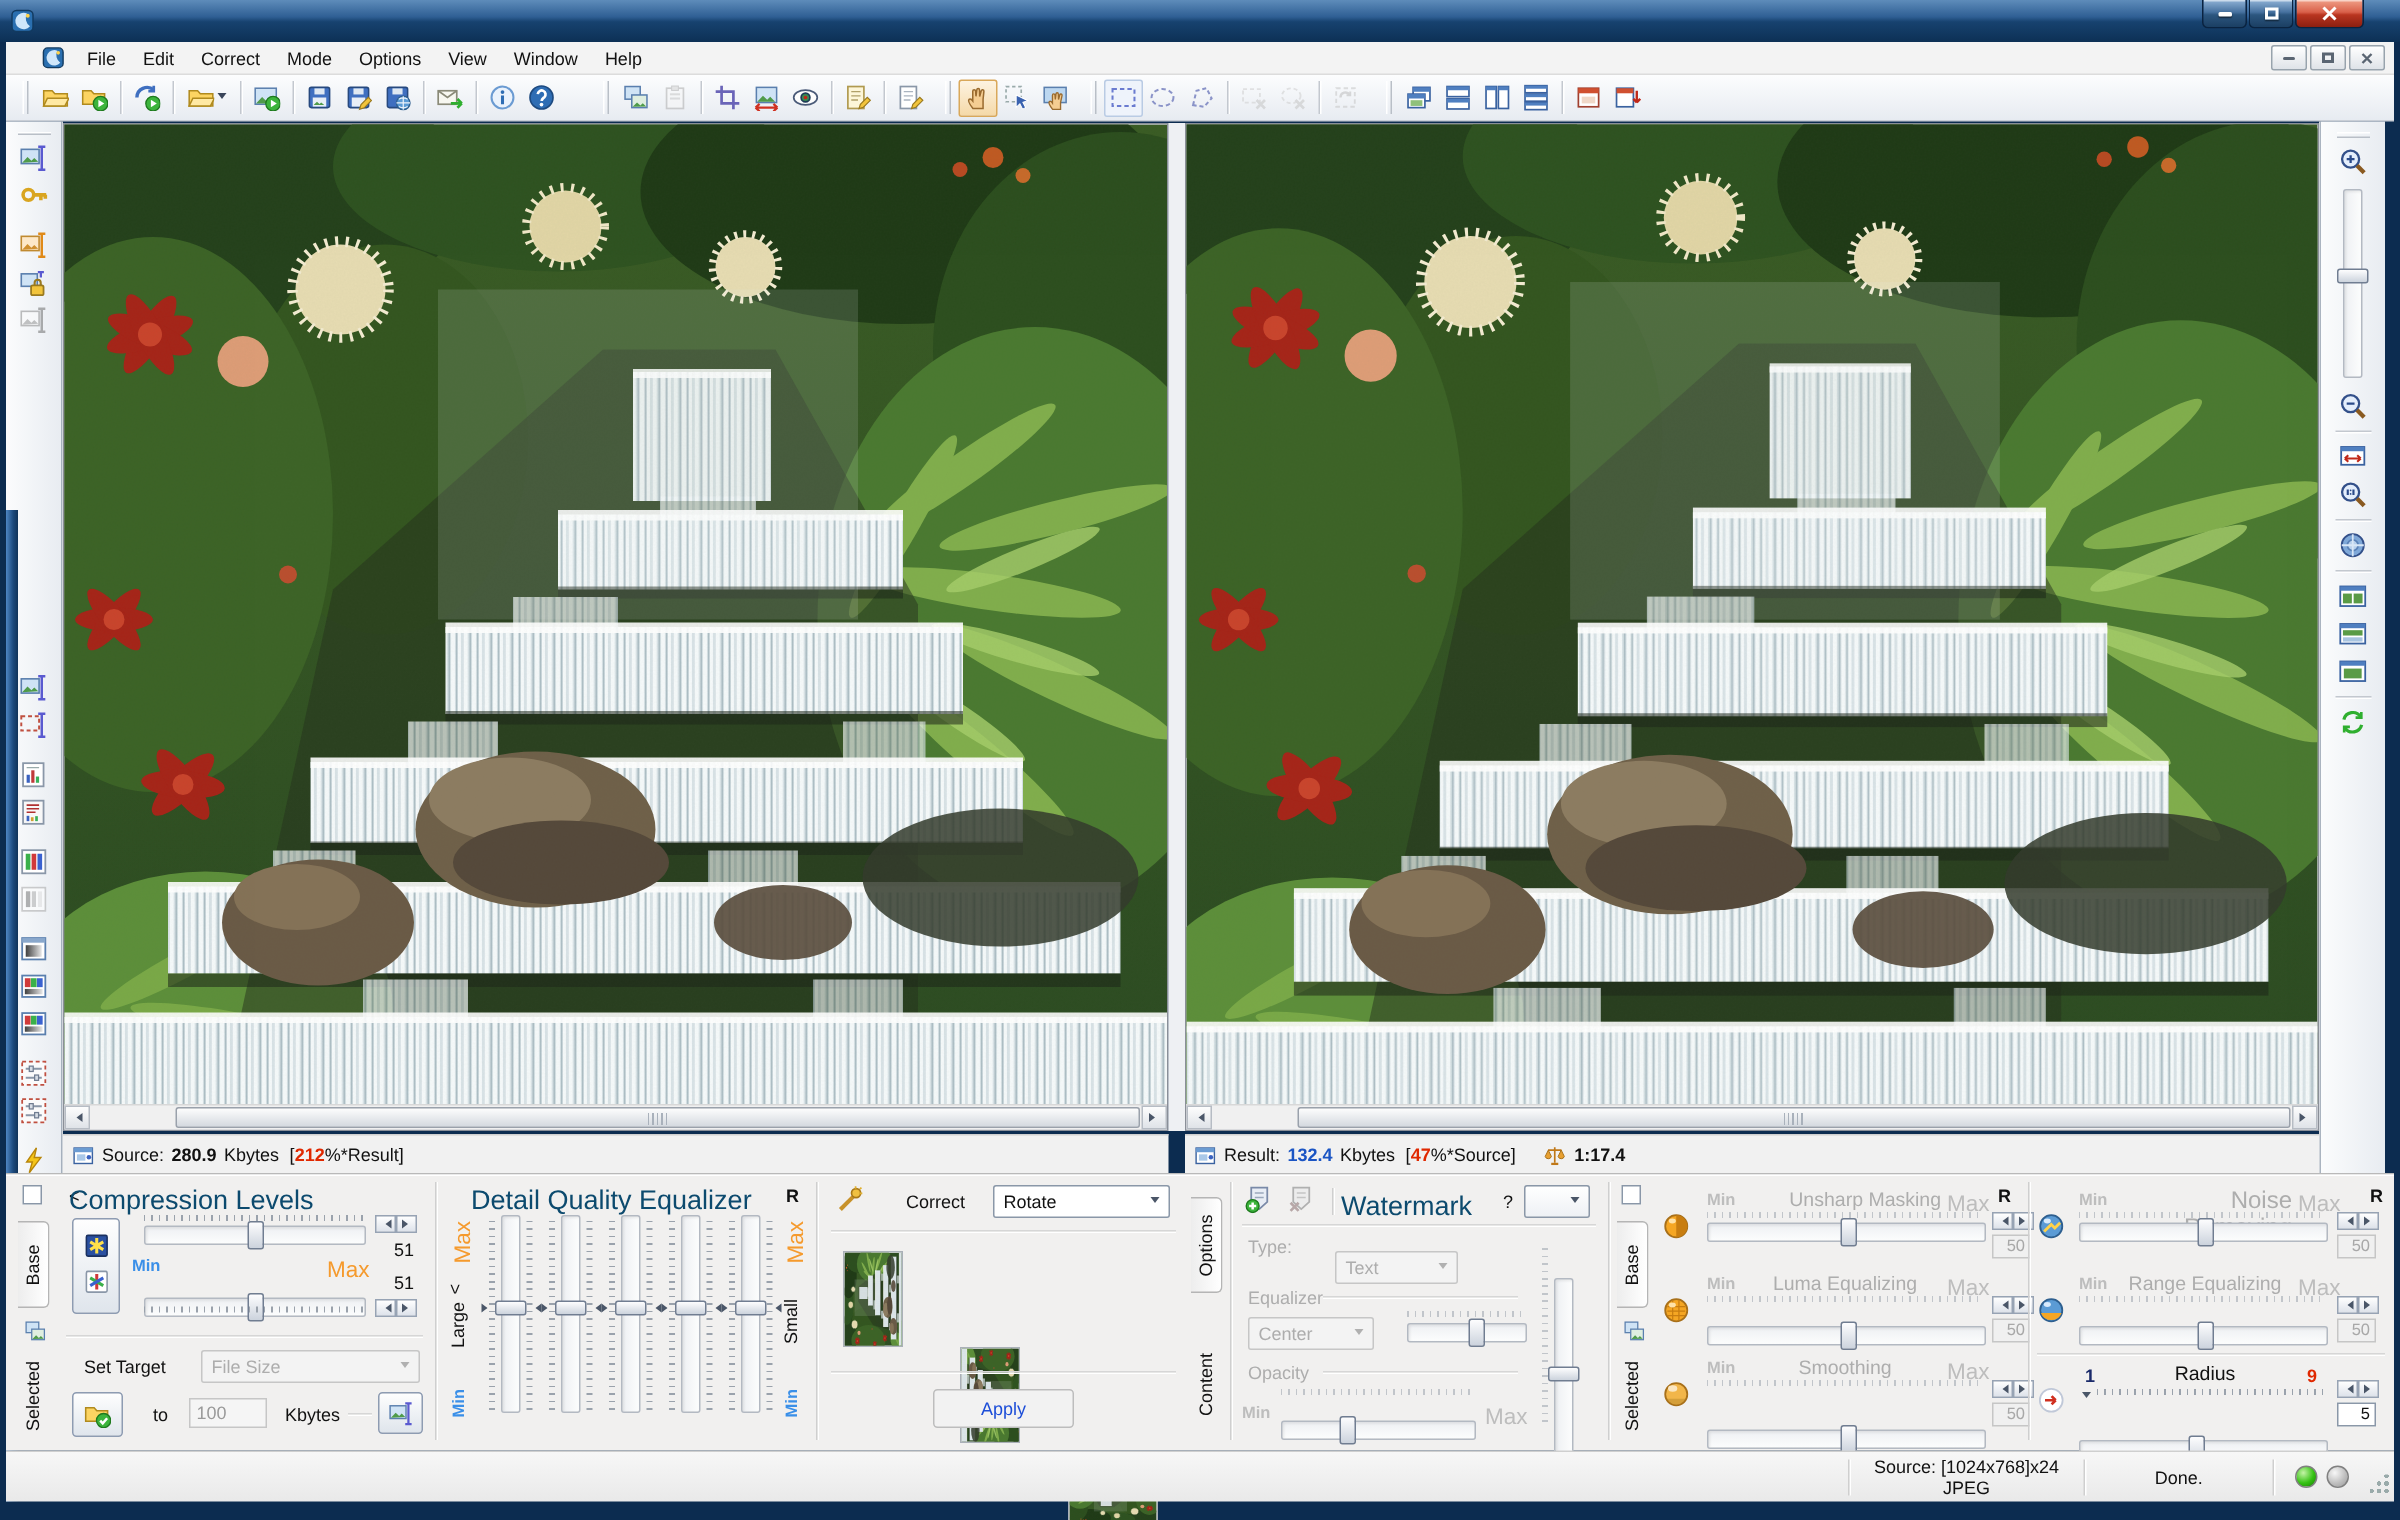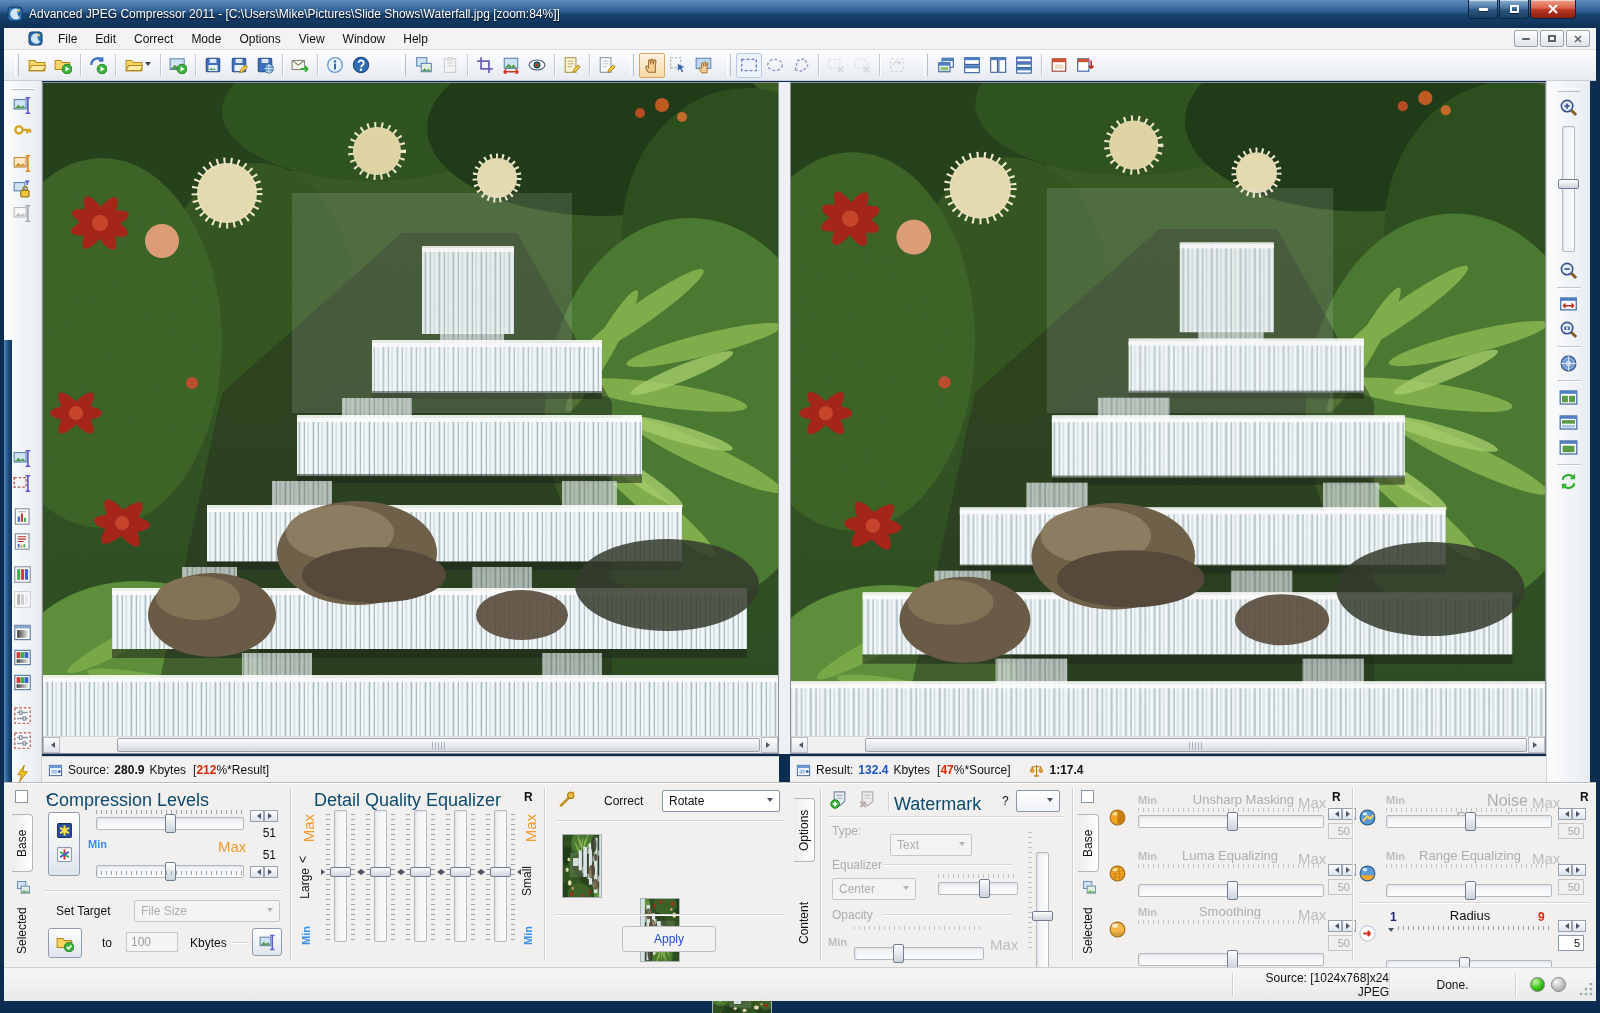--- a/index.html
+++ b/index.html
@@ -573,21 +573,20 @@
         <stop offset="0" stop-color="#404040"></stop>
         <stop offset="1" stop-color="#e8e8e8"></stop>
       </linearGradient>
 </defs>
 </svg>
 
 <div class="r titlebar">
   <svg width="16" height="16">
       <use href="#i-app"></use>
     </svg>
-  <span class="title-text">Advanced JPEG Compressor 2011 - [C:\Users\Mike\Pictures\Slide Shows\Waterfall.jpg  [zoom:84%]]</span>
   <div class="capbtns">
     <div class="capbtn">
         <span class="minbar"></span>
       </div>
     <div class="capbtn">
         <span class="maxbox"></span>
       </div>
     <div class="capbtn close">
         <svg width="10" height="10">
           <path d="M1 1l8 8M9 1l-8 8" stroke="#fff" stroke-width="2"></path>
@@ -1360,21 +1359,21 @@
           <span class="tri-r"></span>
         </i>
       </div>
     <div class="valbox en r" style="left:202px;top:149px">5</div>
   </div>
 </div>
 
 <div class="r statusbar">
   <div style="flex:1"></div>
   <span class="ssep"></span>
-  <div style="width:156px;text-align:right">Source: [1024x768]x24 JPEG</div>
+  <div style="width:156px;text-align:center">Source: [1024x768]x24 JPEG</div>
   <span class="ssep"></span>
   <div style="width:125px;text-align:center">Done.</div>
   <span class="ssep"></span>
   <div class="fx" style="width:64px;justify-content:center;gap:6px">
     <span class="led"></span>
     <span class="led off"></span>
   </div>
   <span class="grip" style="margin:10px 2px 0 0"></span>
 </div>
 

